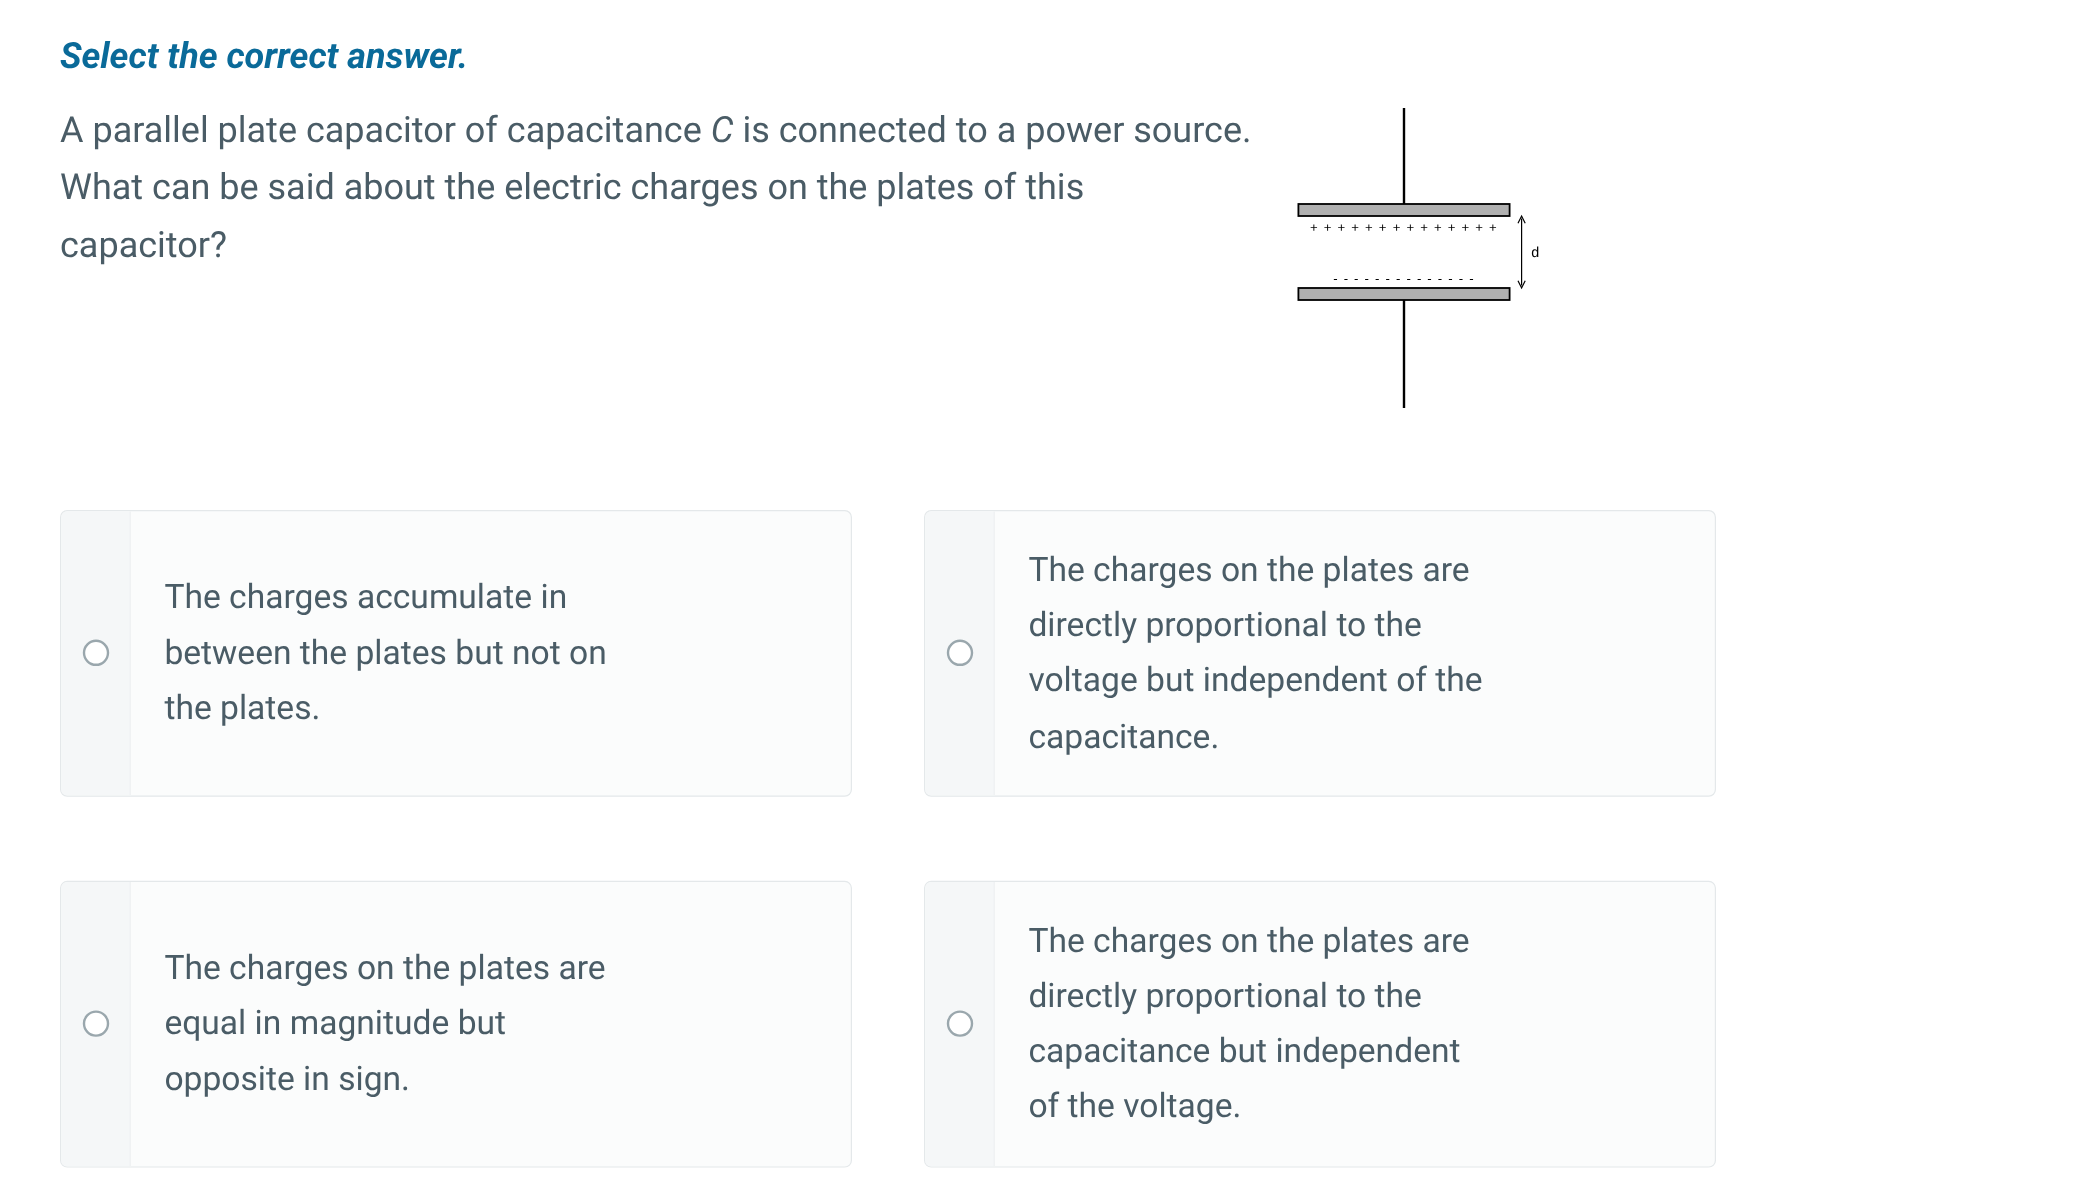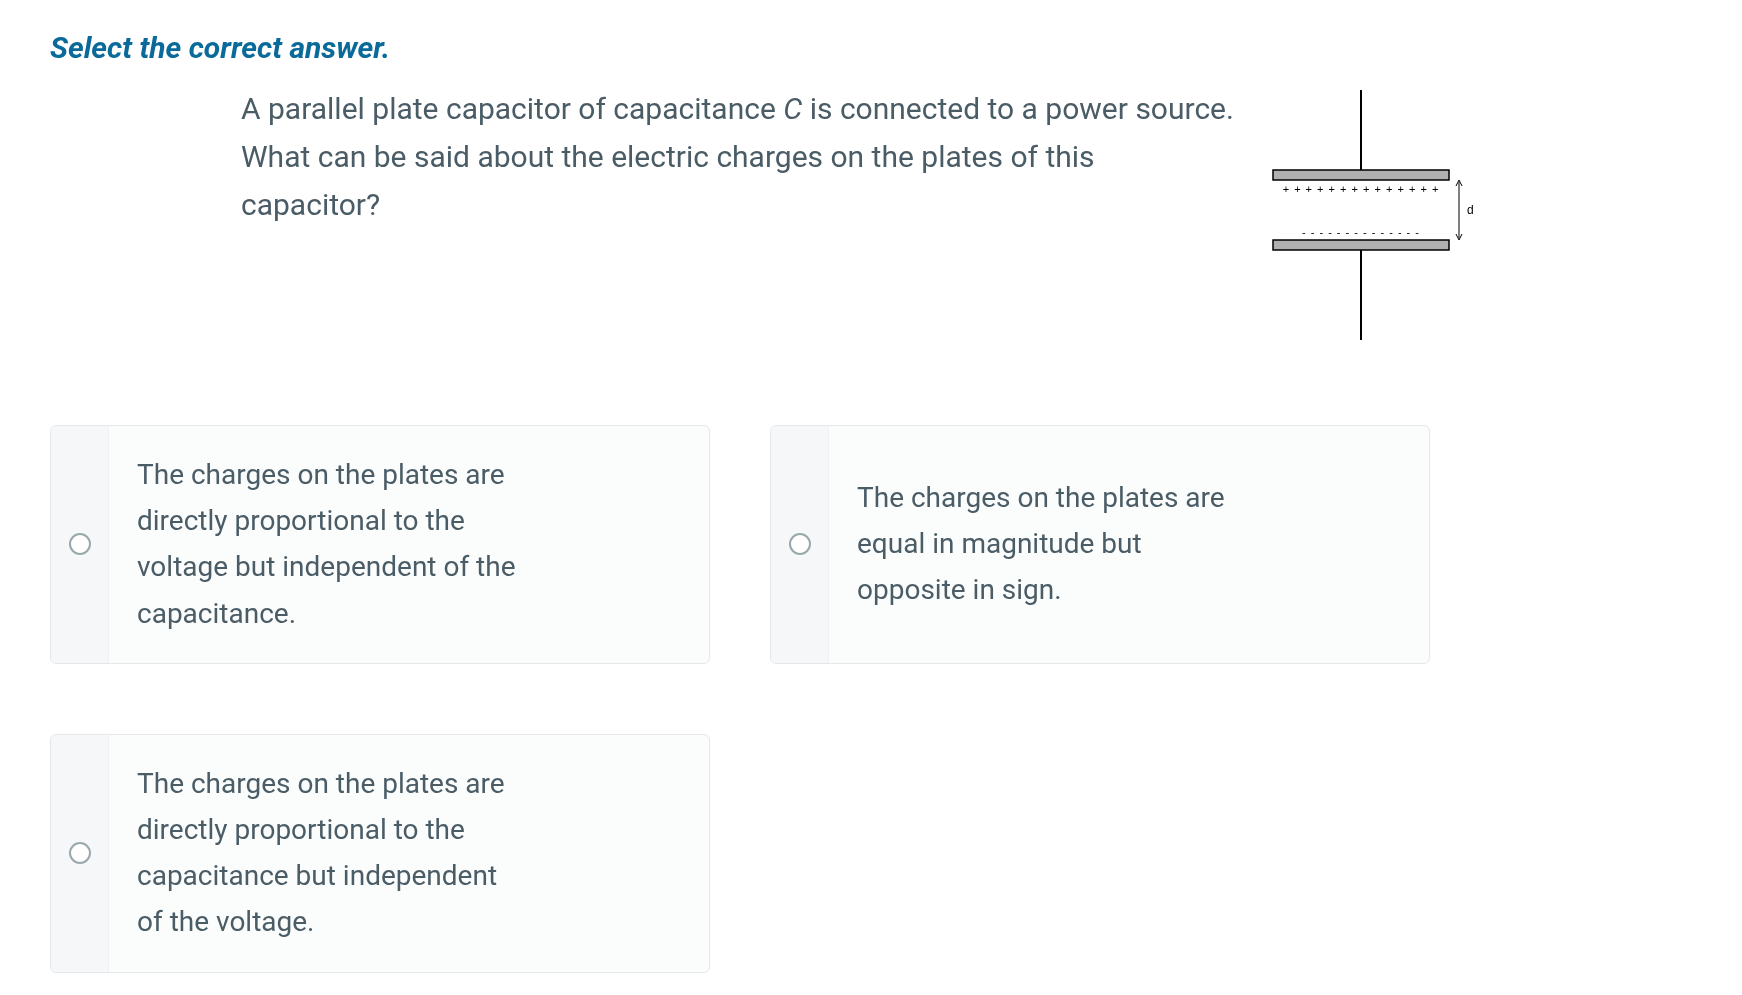--- a/index.html
+++ b/index.html
@@ -13,21 +13,21 @@
   .prompt-title {
     color: #0a6a99;
     font-weight: 700;
     font-style: italic;
     font-size: 30px;
     margin-bottom: 20px;
   }
   .question-row {
     display: flex;
     align-items: flex-start;
-    justify-content: center;
+    justify-content: flex-start;
     margin-bottom: 80px;
   }
   .question-text {
     font-size: 30px;
     color: #4a5c66;
     line-height: 1.6;
     max-width: 1000px;
     font-weight: 400;
   }
   .question-text em.var {
@@ -112,20 +112,26 @@
       <line x1="208" y1="92" x2="208" y2="148" stroke="#000" stroke-width="1"></line>
       <polyline points="205,96 208,90 211,96" fill="none" stroke="#000" stroke-width="1"></polyline>
       <polyline points="205,144 208,150 211,144" fill="none" stroke="#000" stroke-width="1"></polyline>
       <text x="216" y="124" font-size="12" fill="#000" font-family="Arial">d</text>
     </svg>
   </div>
 </div>
 
 <div class="options-grid">
 
+  <div class="option-card">
+    <div class="option-radio-cell">
+      <div class="radio-circle"></div>
+    </div>
+    <div class="option-text">The charges accumulate in between the plates but not on the plates.</div>
+  </div>
 
   <div class="option-card">
     <div class="option-radio-cell">
       <div class="radio-circle"></div>
     </div>
     <div class="option-text">The charges on the plates are directly proportional to the voltage but independent of the capacitance.</div>
   </div>
 
   <div class="option-card">
     <div class="option-radio-cell">

